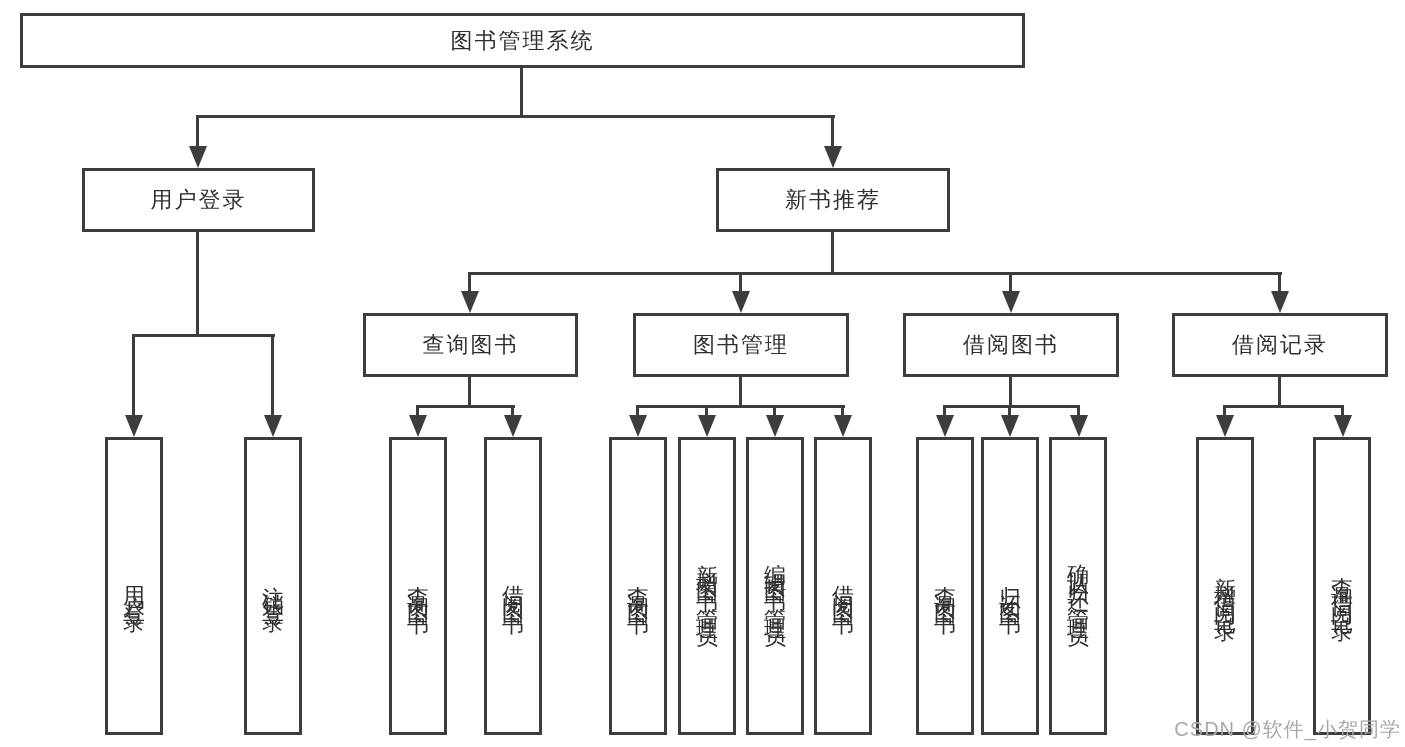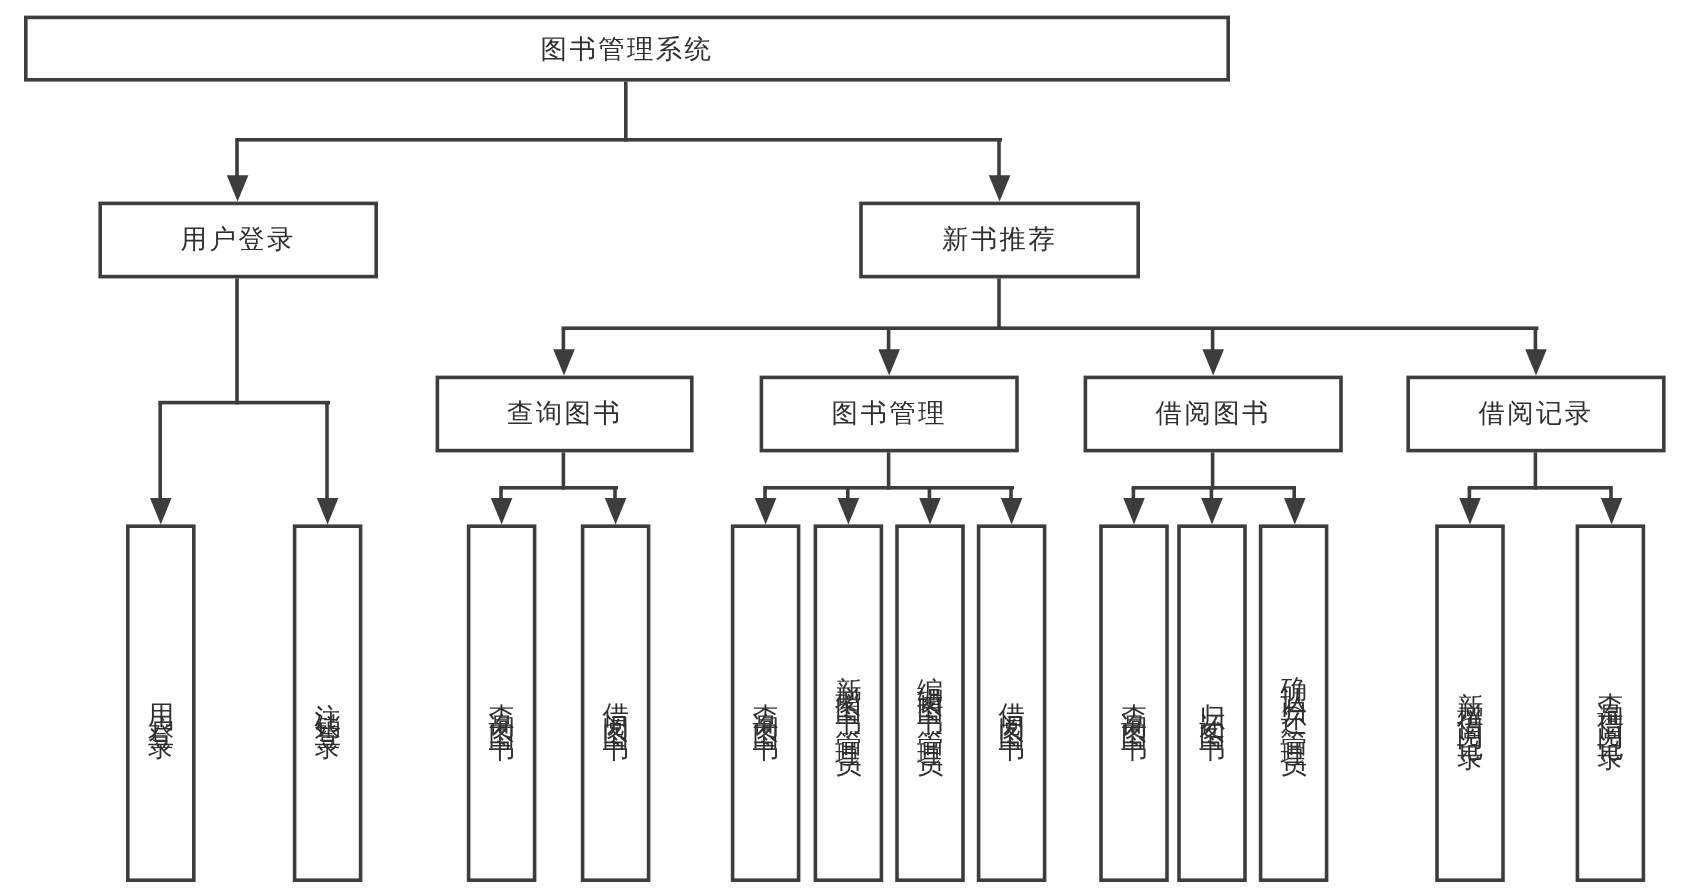--- a/index.html
+++ b/index.html
@@ -162,14 +162,15 @@
 
   <div>
     <div class="vl" style="left:1278px;top:377px;height:31px;"></div>
     <div class="hl" style="left:1223px;top:405px;width:121px;"></div>
     <div class="vl" style="left:1223px;top:407px;height:10px;"></div>
     <div class="arr" style="left:1216px;top:415px;"></div>
     <div class="vl" style="left:1341px;top:407px;height:10px;"></div>
     <div class="arr" style="left:1334px;top:415px;"></div>
   </div>
 
+  <div class="watermark">CSDN @软件_小贺同学</div>
 
 </div>
 
 </body></html>

